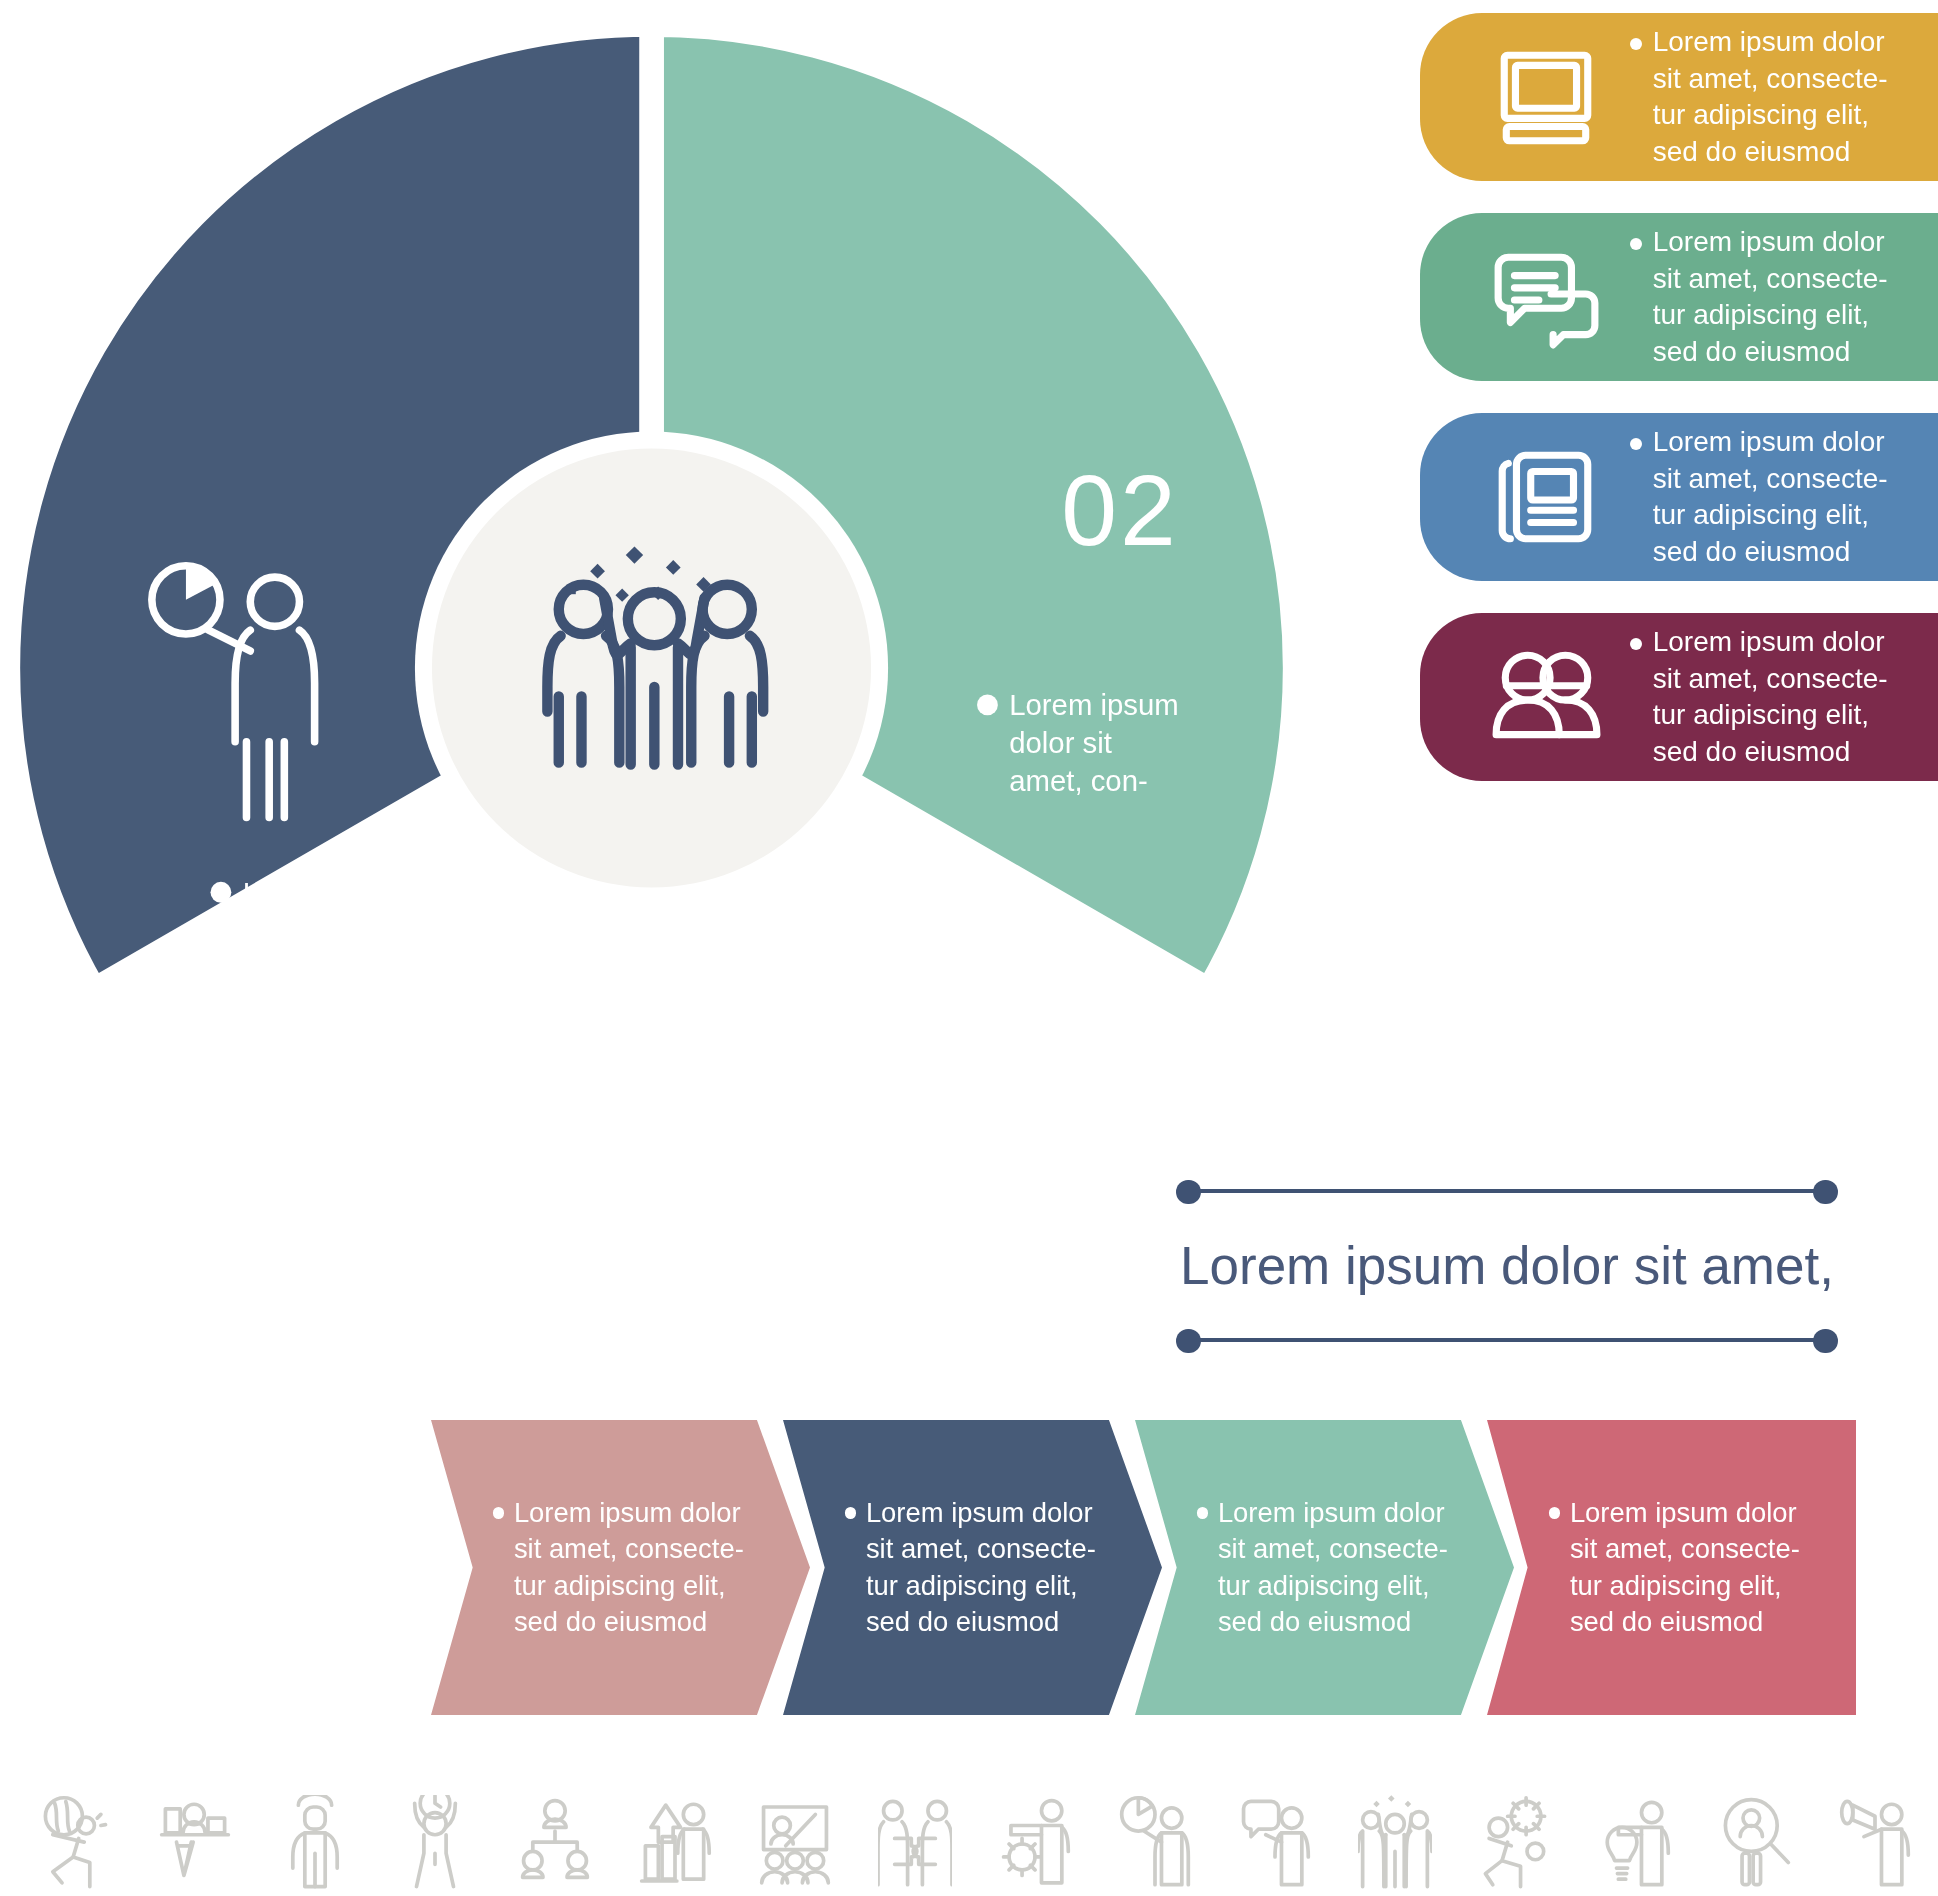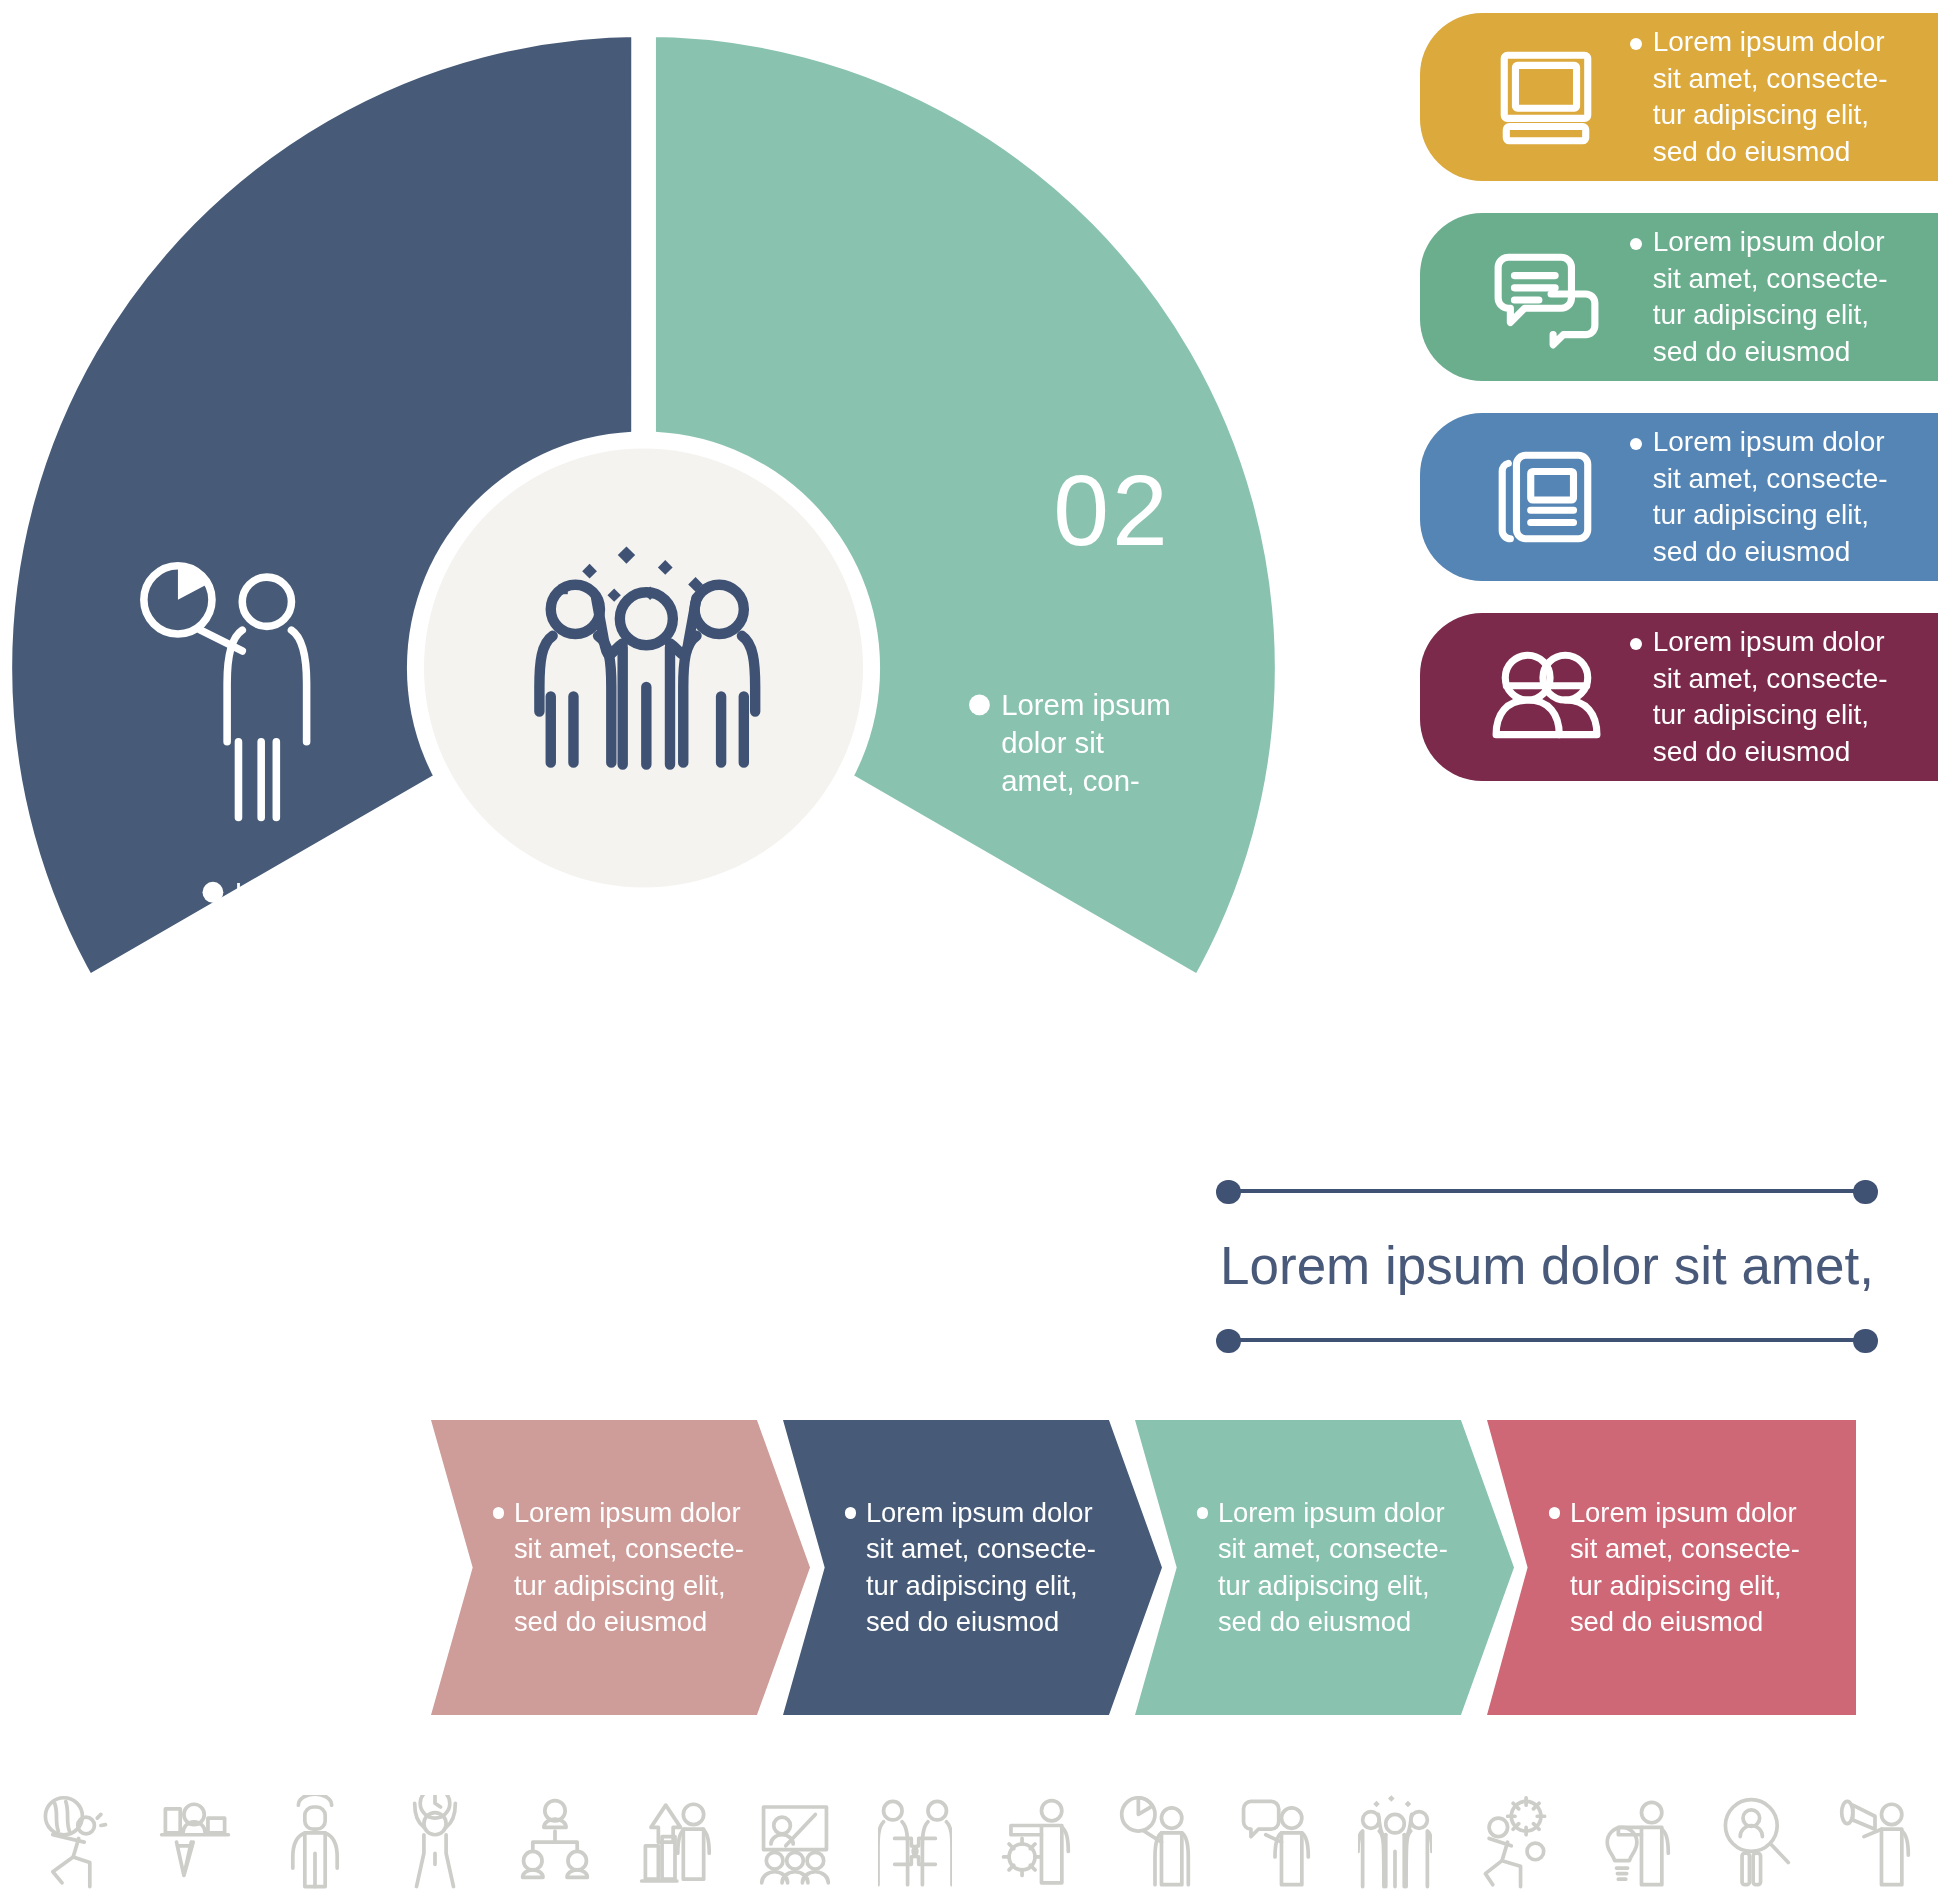--- a/index.html
+++ b/index.html
@@ -2,21 +2,21 @@
 <html style="font-size:15px"><head>
 <meta charset="utf-8">
 <style>
   html,body{margin:0;padding:0;background:#ffffff;}
   body{
     width:1938px;height:1896px;position:relative;overflow:hidden;
     font-family:"Liberation Sans","DejaVu Sans",sans-serif;
   }
 
   
-  #pie-chart{position:absolute;left:0px;top:15px;width:1287px;height:1306px;}
+  #pie-chart{position:absolute;left:8px;top:15px;width:1287px;height:1306px;}
   #pie-chart svg{display:block;width:100%;height:100%;}
 
   .seg-num{
     font-size:106px;fill:#ffffff;font-family:"Liberation Sans",sans-serif;
     font-weight:300;letter-spacing:3px;
   }
   .seg-text{
     font-size:31px;fill:#ffffff;font-family:"Liberation Sans",sans-serif;
   }
 
@@ -33,21 +33,21 @@
   .pill .bullet{
     width:12.3px;height:12.3px;border-radius:50%;background:#fff;
     margin-top:13.2px;flex:0 0 12.3px;
   }
   .pill .pill-text{
     color:#ffffff;font-size:28px;line-height:1.30;padding-left:10.4px;
     font-family:"Liberation Sans",sans-serif;white-space:pre-line;
   }
 
   
-  #headline-block{position:absolute;left:1216px;top:1178px;width:662px;}
+  #headline-block{position:absolute;left:1176px;top:1178px;width:662px;}
   .rule{position:relative;height:24.6px;}
   .rule .line{
     position:absolute;left:12.3px;right:12.3px;top:11.4px;height:3.8px;background:#3F5273;
   }
   .rule .dot{
     position:absolute;top:1.9px;width:24.6px;height:24.6px;border-radius:50%;background:#3F5273;
   }
   .rule .dot.l{left:0;}
   .rule .dot.r{right:0;}
   #headline-text{

